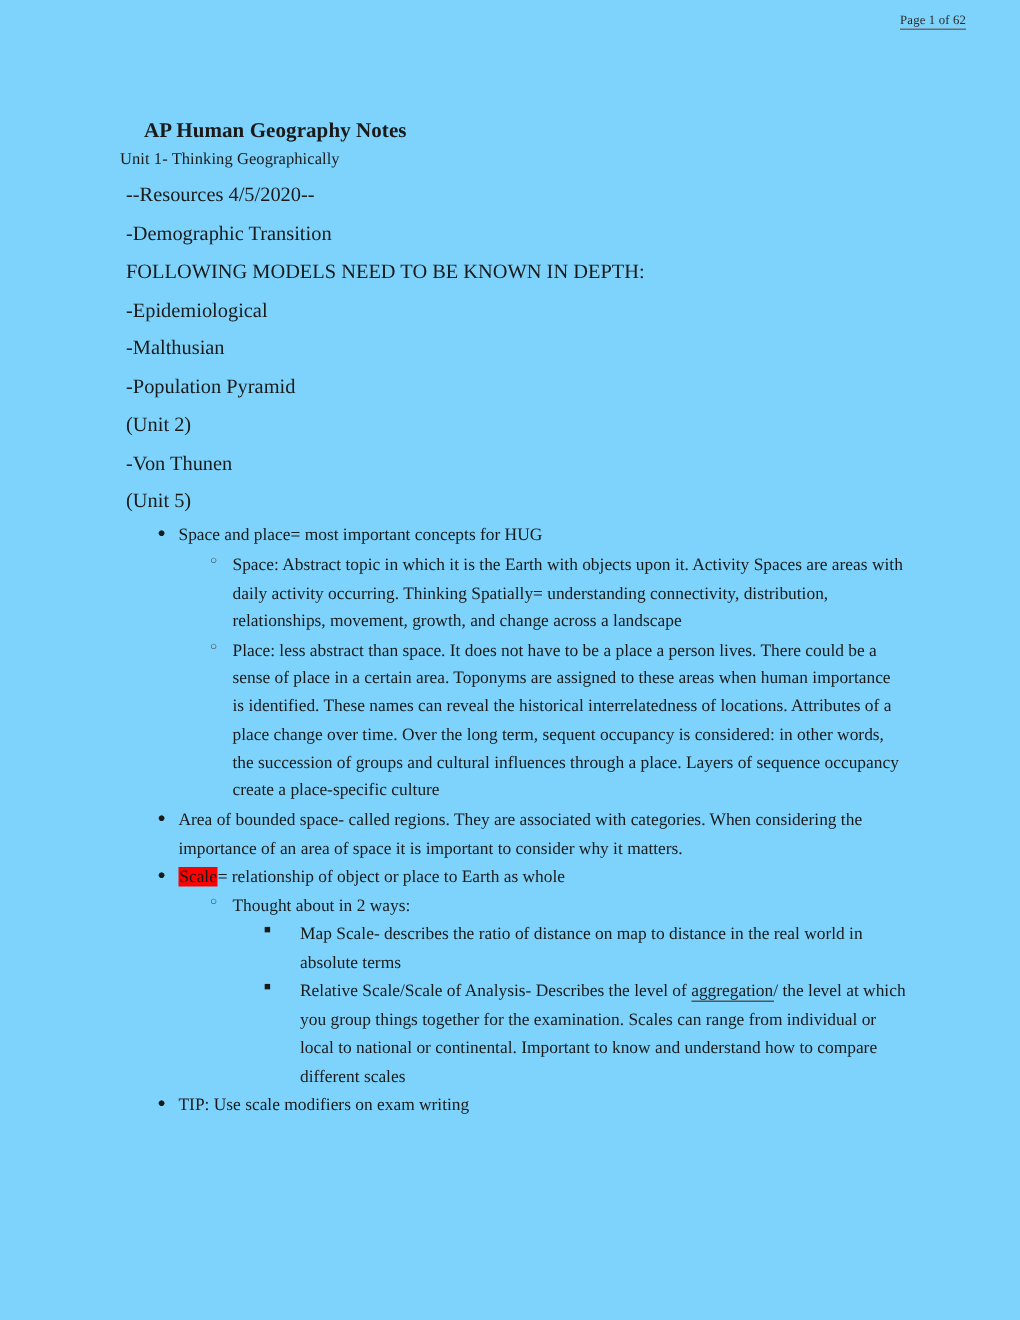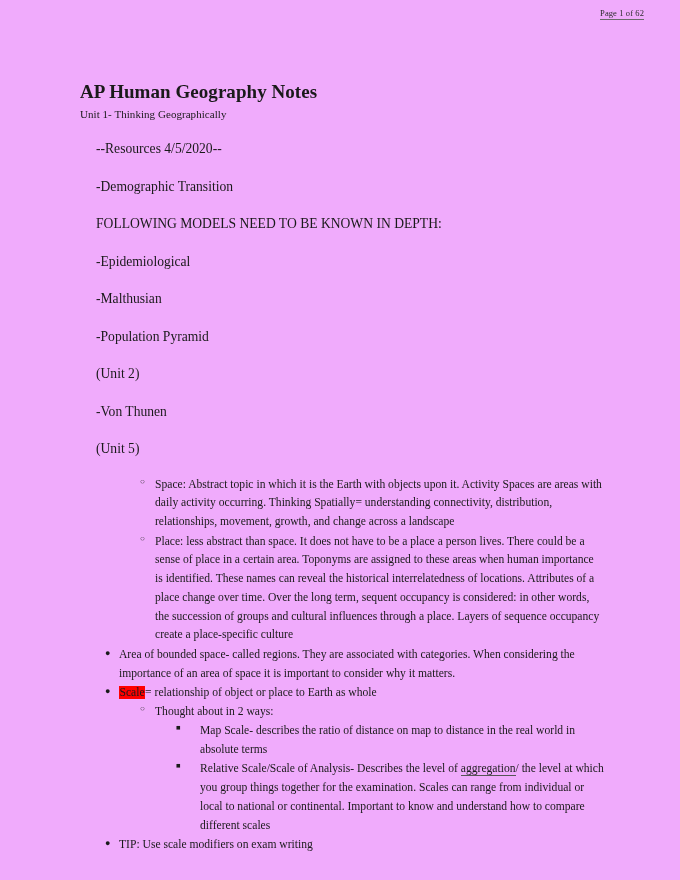--- a/index.html
+++ b/index.html
@@ -15,21 +15,21 @@
     color: #1a1a1a;
     overflow: hidden;
     -webkit-font-smoothing: antialiased;
   }
 
   .page {
     position: absolute;
     left: 0; top: 0;
     width: 680px;
     height: 880px;
-    background: #f0abfc;
+    background: #7dd3fc;
   }
 
   
   .page-header {
     position: absolute;
     top: 8px;
     right: 36px;
     font-size: 8.5px;
     color: #2b2b2b;
     letter-spacing: 0.1px;
@@ -40,38 +40,38 @@
 
   
   .content {
     position: absolute;
     left: 80px;
     top: 78px;
     width: 524px;
   }
 
   .doc-title {
-    font-size: 19px;
+    font-size: 14px;
     font-weight: bold;
     line-height: 1.45;
-    margin: 0 0 1px 0;
+    margin: 0 0 1px 16px;
     letter-spacing: 0.05px;
   }
   .doc-subtitle {
     font-size: 11px;
     font-weight: normal;
     line-height: 1.45;
     margin: 0 0 3px 0;
     letter-spacing: 0.05px;
   }
 
   .plain-line {
     font-size: 13.6px;
     line-height: 1.58;
-    margin: 16px;
+    margin: 4px;
     white-space: pre-wrap;
   }
 
   
   .bullets {
     margin: 2px 0 0 0;
     padding: 0;
     list-style: none;
   }
   .li {
@@ -136,20 +136,24 @@
       <p class="plain-line">-Epidemiological</p>
       <p class="plain-line">-Malthusian</p>
       <p class="plain-line">-Population Pyramid</p>
       <p class="plain-line">(Unit 2)</p>
       <p class="plain-line">-Von Thunen</p>
       <p class="plain-line">(Unit 5)</p>
     </div>
 
     <ul class="bullets">
 
+      <li class="li lvl1">
+        <span class="marker"></span>
+        <span class="txt">Space and place= most important concepts for HUG</span>
+      </li>
 
       <li class="li lvl2">
         <span class="marker"></span>
         <span class="txt">Space: Abstract topic in which it is the Earth with objects upon it. Activity Spaces are areas with daily activity occurring. Thinking Spatially= understanding connectivity, distribution, relationships, movement, growth, and change across a landscape</span>
       </li>
 
       <li class="li lvl2">
         <span class="marker"></span>
         <span class="txt">Place: less abstract than space. It does not have to be a place a person lives. There could be a sense of place in a certain area. Toponyms are assigned to these areas when human importance is identified. These names can reveal the historical interrelatedness of locations. Attributes of a place change over time. Over the long term, sequent occupancy is considered: in other words, the succession of groups and cultural influences through a place. Layers of sequence occupancy create a place-specific culture</span>
       </li>

